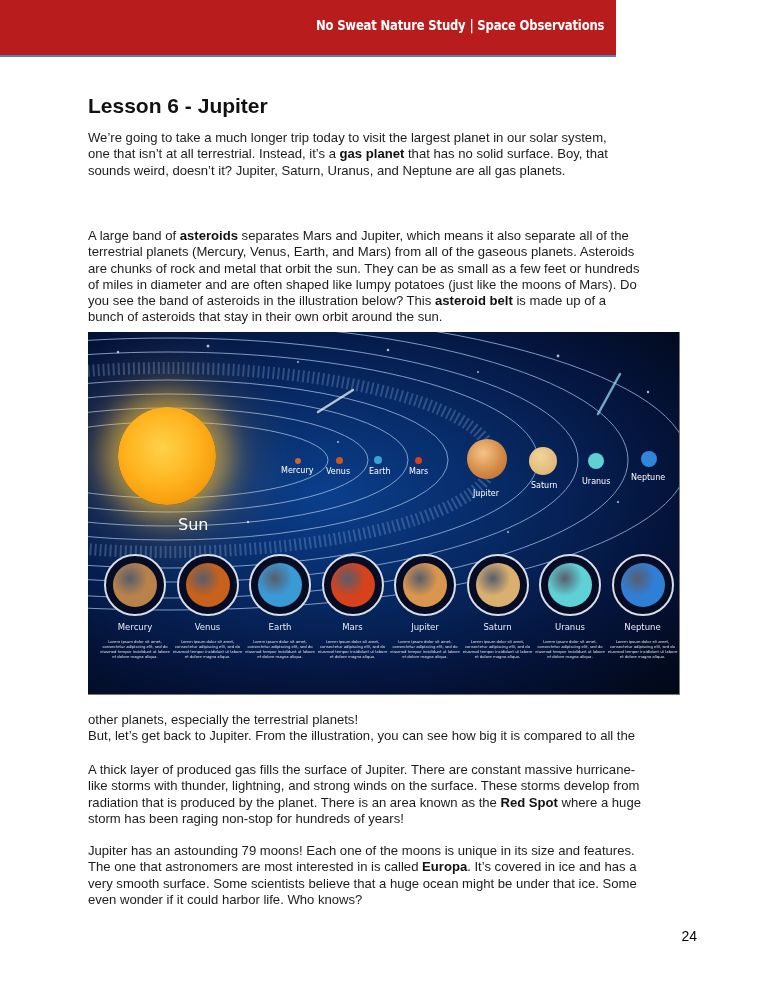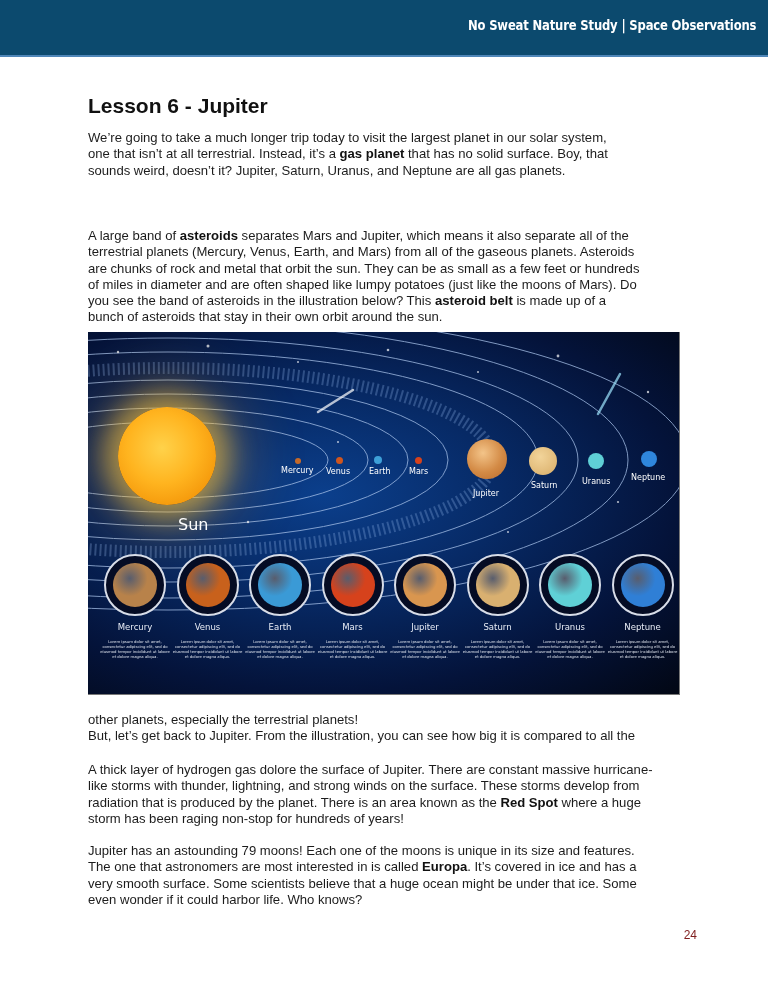--- a/index.html
+++ b/index.html
@@ -1,21 +1,21 @@
 <!DOCTYPE html>
 <html><head>
   <meta charset="utf-8">
   <style>
     * { box-sizing: border-box; margin: 0; padding: 0; }
     html, body { width: 768px; height: 1000px; background: #ffffff; overflow: hidden; }
     body { font-family: "Liberation Sans", sans-serif; color: #1a1a1a; position: relative; }
 
     .header-band {
-      position: absolute; left: 0; top: 0; width: 768px; height: 57px;
-      background: #0c4a6e;
+      position: absolute; left: 0; top: 0; width: 616px; height: 57px;
+      background: #b91c1c;
       border-bottom: 2px solid #4f86b8;
     }
     .header-title {
       position: absolute; right: 12px; top: 17px;
       color: #ffffff; font-family: "DejaVu Sans", sans-serif; font-weight: bold;
       font-size: 13.5px; letter-spacing: -0.2px;
       transform: scaleX(0.86); transform-origin: right center;
     }
 
     .content { position: absolute; left: 88px; top: 0; width: 600px; }
@@ -50,21 +50,21 @@
 
     .card-planet {
       position: absolute; top: 222px; width: 62px; height: 62px; border-radius: 50%;
       border: 2px solid #d8dde8; background: #050c24;
     }
     .card-planet .ball { position: absolute; left: 7px; top: 7px; width: 44px; height: 44px; border-radius: 50%; }
     .card-name { position: absolute; top: 290px; width: 74px; text-align: center; color: #e8ecf5; font-size: 8.5px; font-family: "DejaVu Sans", sans-serif; }
     .card-desc { position: absolute; top: 307px; width: 74px; text-align: center; color: #dfe4ee; font-size: 3.8px; line-height: 5px; font-family: "DejaVu Sans", sans-serif; }
 
     .page-number {
-      position: absolute; right: 71px; top: 928px; font-size: 12px; color: #7f1d1d;
+      position: absolute; right: 71px; top: 928px; font-size: 14px; color: #000000;
     }
   </style>
 </head>
 <body>
 
 <div class="header-band">
   <div class="header-title">No Sweat Nature Study | Space Observations</div>
 </div>
 
 <div class="content">
@@ -80,21 +80,21 @@
       <span class="line"><span>are chunks of rock and metal that orbit the sun. They can be as small as a few feet or hundreds</span></span>
       <span class="line"><span>of miles in diameter and are often shaped like lumpy potatoes (just like the moons of Mars). Do</span></span>
       <span class="line"><span>you see the band of asteroids in the illustration below? This </span><b>asteroid belt</b><span> is made up of a</span></span>
       <span class="line"><span>bunch of asteroids that stay in their own orbit around the sun.</span></span>
     </div>
   <div class="para" style="top:712px;">
       <span class="line"><span>other planets, especially the terrestrial planets!</span></span>
       <span class="line"><span>But, let’s get back to Jupiter. From the illustration, you can see how big it is compared to all the</span></span>
     </div>
   <div class="para" style="top:762px;">
-      <span class="line"><span>A thick layer of hydrogen gas dolore the surface of Jupiter. There are constant massive hurricane-</span></span>
+      <span class="line"><span>A thick layer of produced gas fills the surface of Jupiter. There are constant massive hurricane-</span></span>
       <span class="line"><span>like storms with thunder, lightning, and strong winds on the surface. These storms develop from</span></span>
       <span class="line"><span>radiation that is produced by the planet. There is an area known as the </span><b>Red Spot</b><span> where a huge</span></span>
       <span class="line"><span>storm has been raging non-stop for hundreds of years!</span></span>
     </div>
   <div class="para" style="top:843px;">
       <span class="line"><span>Jupiter has an astounding 79 moons! Each one of the moons is unique in its size and features.</span></span>
       <span class="line"><span>The one that astronomers are most interested in is called </span><b>Europa</b><span>. It’s covered in ice and has a</span></span>
       <span class="line"><span>very smooth surface. Some scientists believe that a huge ocean might be under that ice. Some</span></span>
       <span class="line"><span>even wonder if it could harbor life. Who knows?</span></span>
     </div>

